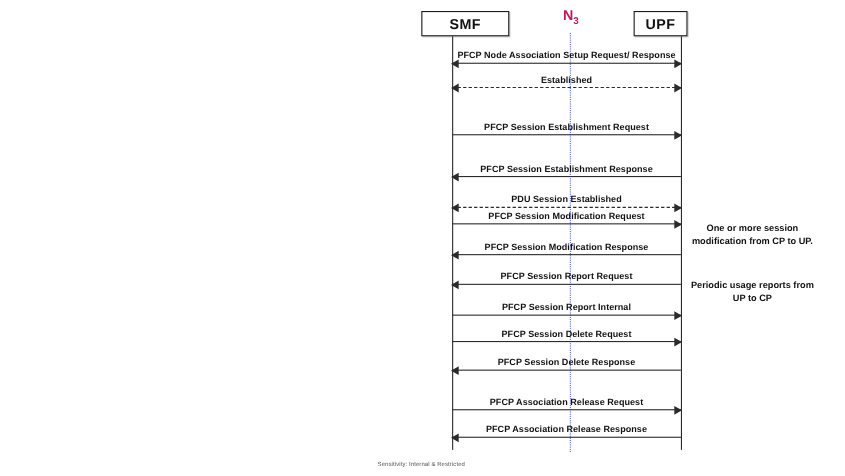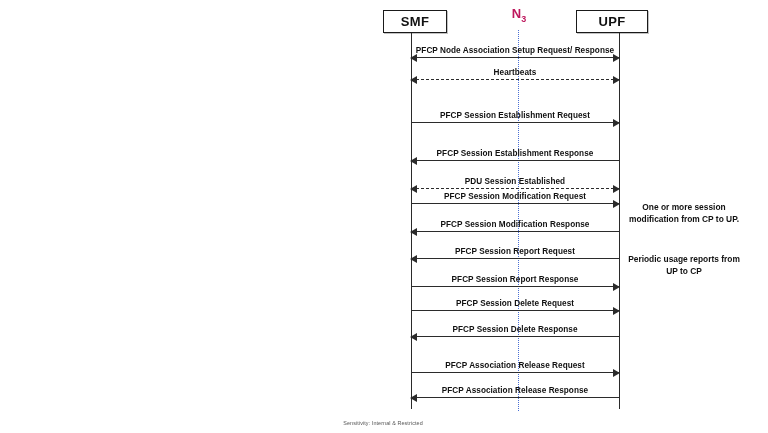--- a/index.html
+++ b/index.html
@@ -33,22 +33,22 @@
     border:1.4px solid #1a1a1a;
     background:#ffffff;
     box-sizing:border-box;
     display:flex;align-items:center;justify-content:center;
     font-size:13px;
     font-weight:bold;
     letter-spacing:0.4px;
     color:#111;
     box-shadow:1px 1px 0 rgba(120,120,120,0.45);
   }
-  #actor-smf{left:383px;top:10px;width:64px;}
-  #actor-upf{left:576px;top:10px;width:72px;align-items:center;}
+  #actor-smf{left:383px;top:10px;width:80px;}
+  #actor-upf{left:576px;top:10px;width:49px;align-items:center;}
 
   
   .lifeline{
     position:absolute;
     width:0;
     border-left:1.4px solid #2a2a2a;
   }
   #lifeline-smf{left:411px;top:33px;height:376px;}
   #lifeline-upf{left:619px;top:33px;height:376px;}
 
@@ -148,21 +148,21 @@
 
   <div class="msg" style="top:57px">
     <span class="mlabel">PFCP Node Association Setup Request/ Response</span>
     <span class="mline">
       <span class="ahead left"></span>
       <span class="ahead right"></span>
     </span>
   </div>
 
   <div class="msg" style="top:79px">
-    <span class="mlabel">Heartbeats</span>
+    <span class="mlabel">Established</span>
     <span class="mline dashed">
       <span class="ahead left"></span>
       <span class="ahead right"></span>
     </span>
   </div>
 
   <div class="msg" style="top:122px">
     <span class="mlabel">PFCP Session Establishment Request</span>
     <span class="mline">
       <span class="ahead right"></span>
@@ -199,21 +199,21 @@
   </div>
 
   <div class="msg" style="top:258px">
     <span class="mlabel">PFCP Session Report Request</span>
     <span class="mline">
       <span class="ahead left"></span>
     </span>
   </div>
 
   <div class="msg" style="top:286px">
-    <span class="mlabel">PFCP Session Report Response</span>
+    <span class="mlabel">PFCP Session Report Internal</span>
     <span class="mline">
       <span class="ahead right"></span>
     </span>
   </div>
 
   <div class="msg" style="top:310px">
     <span class="mlabel">PFCP Session Delete Request</span>
     <span class="mline">
       <span class="ahead right"></span>
     </span>

